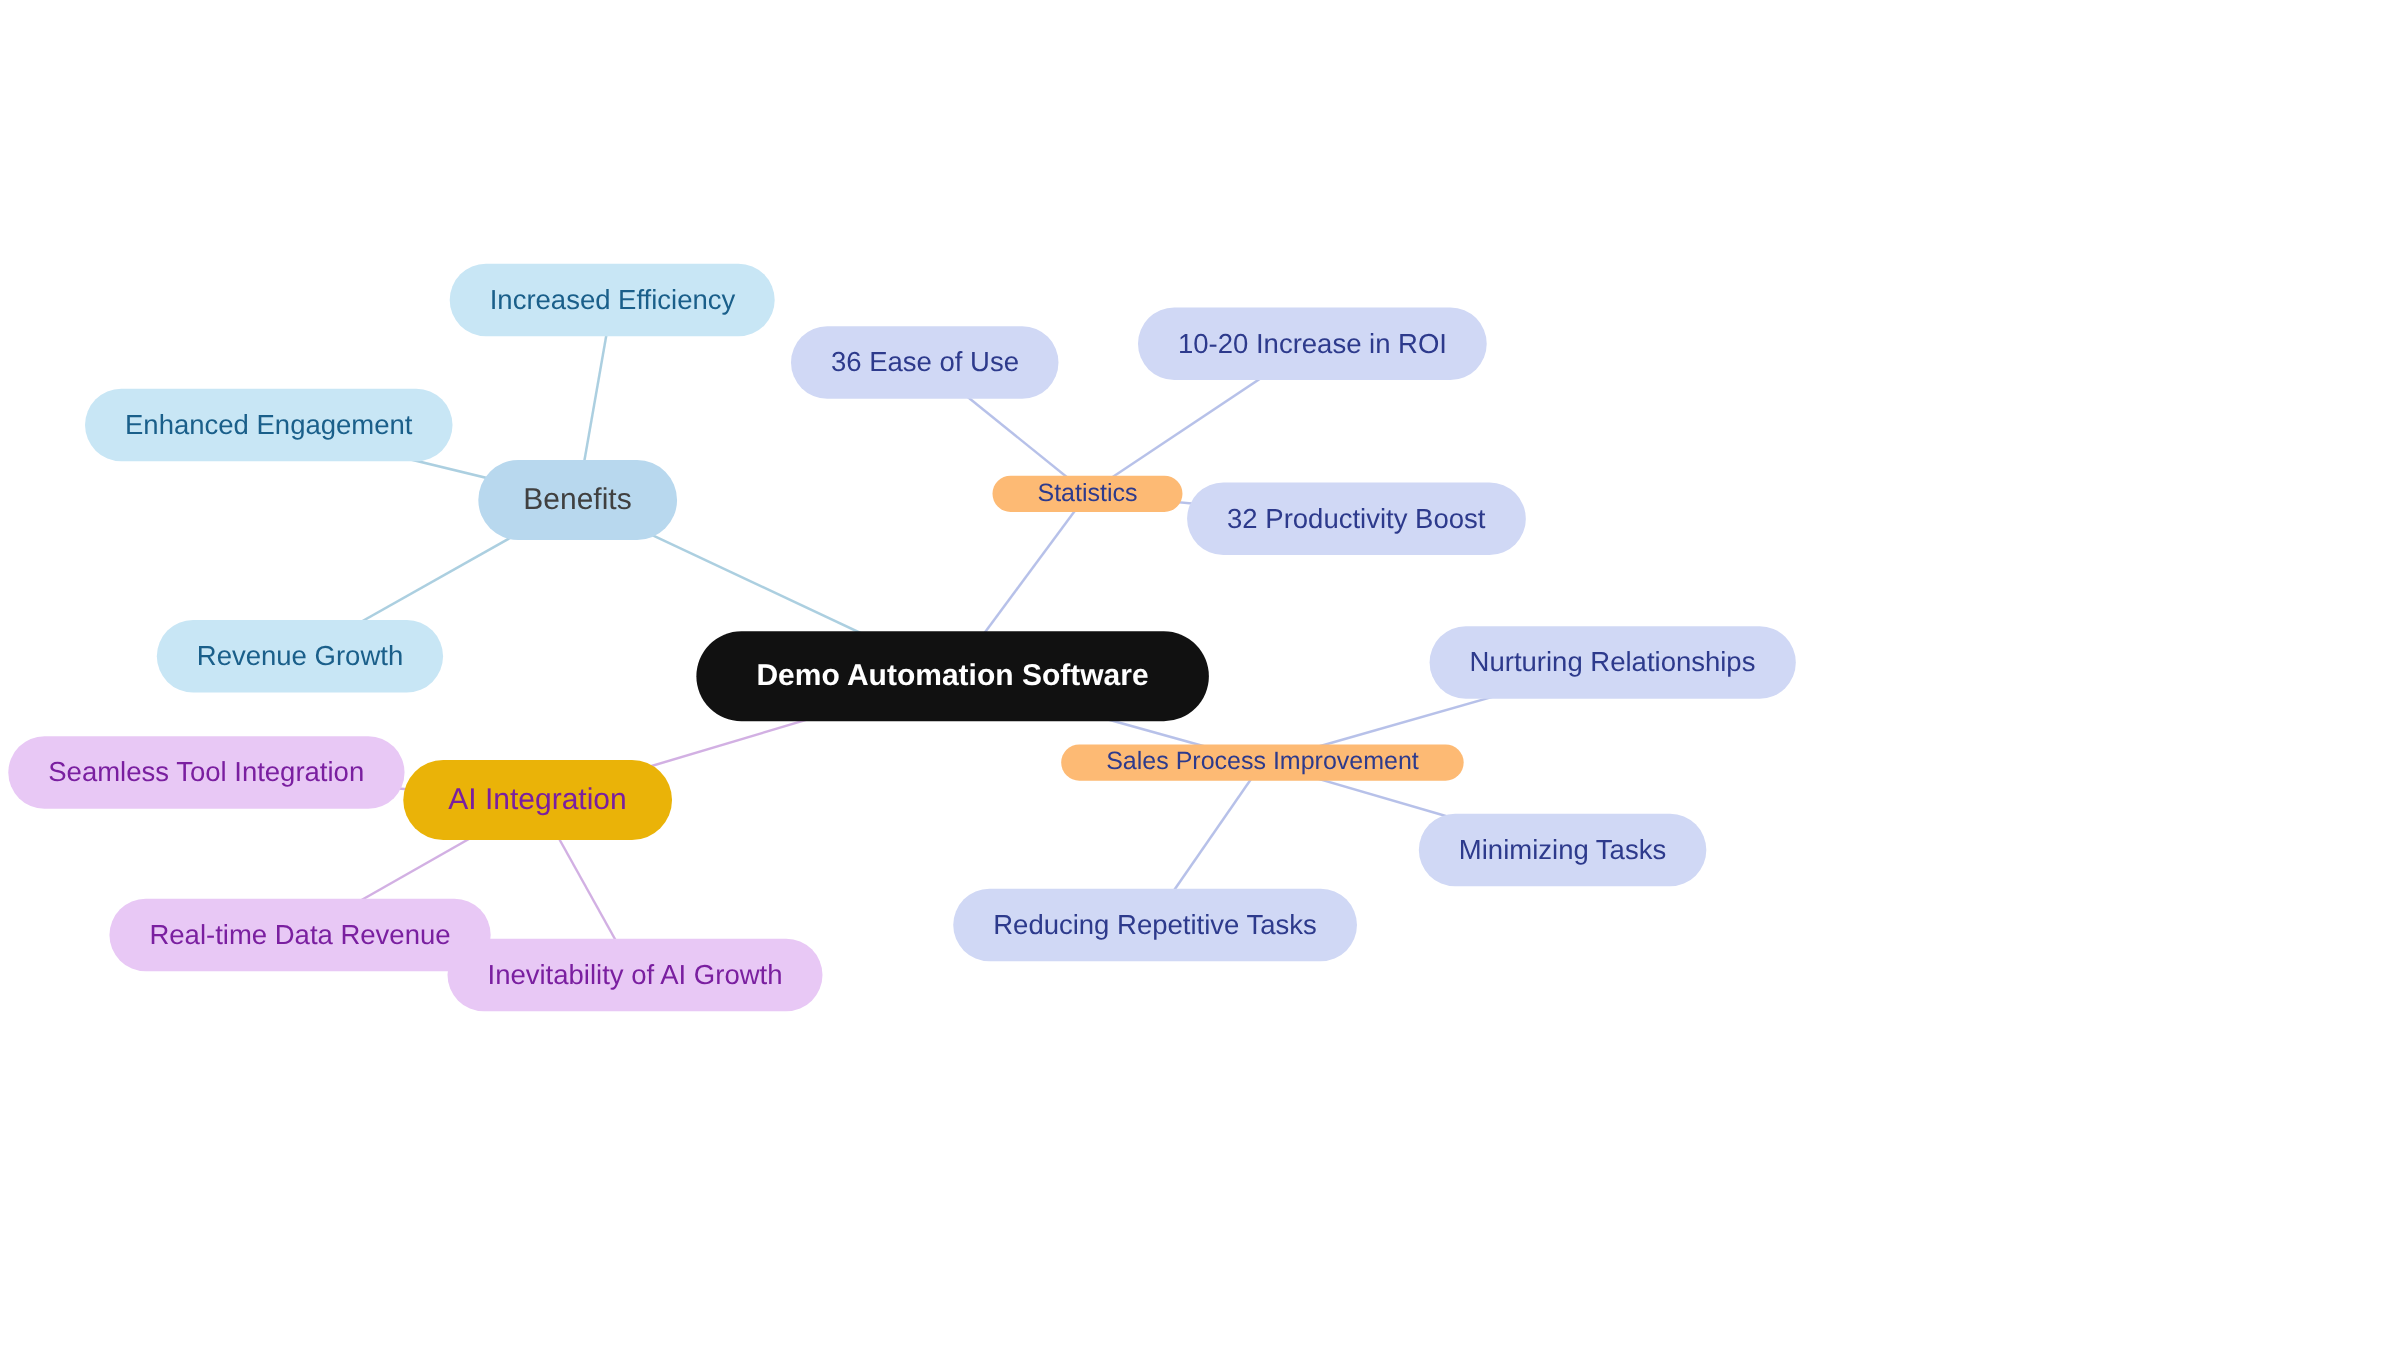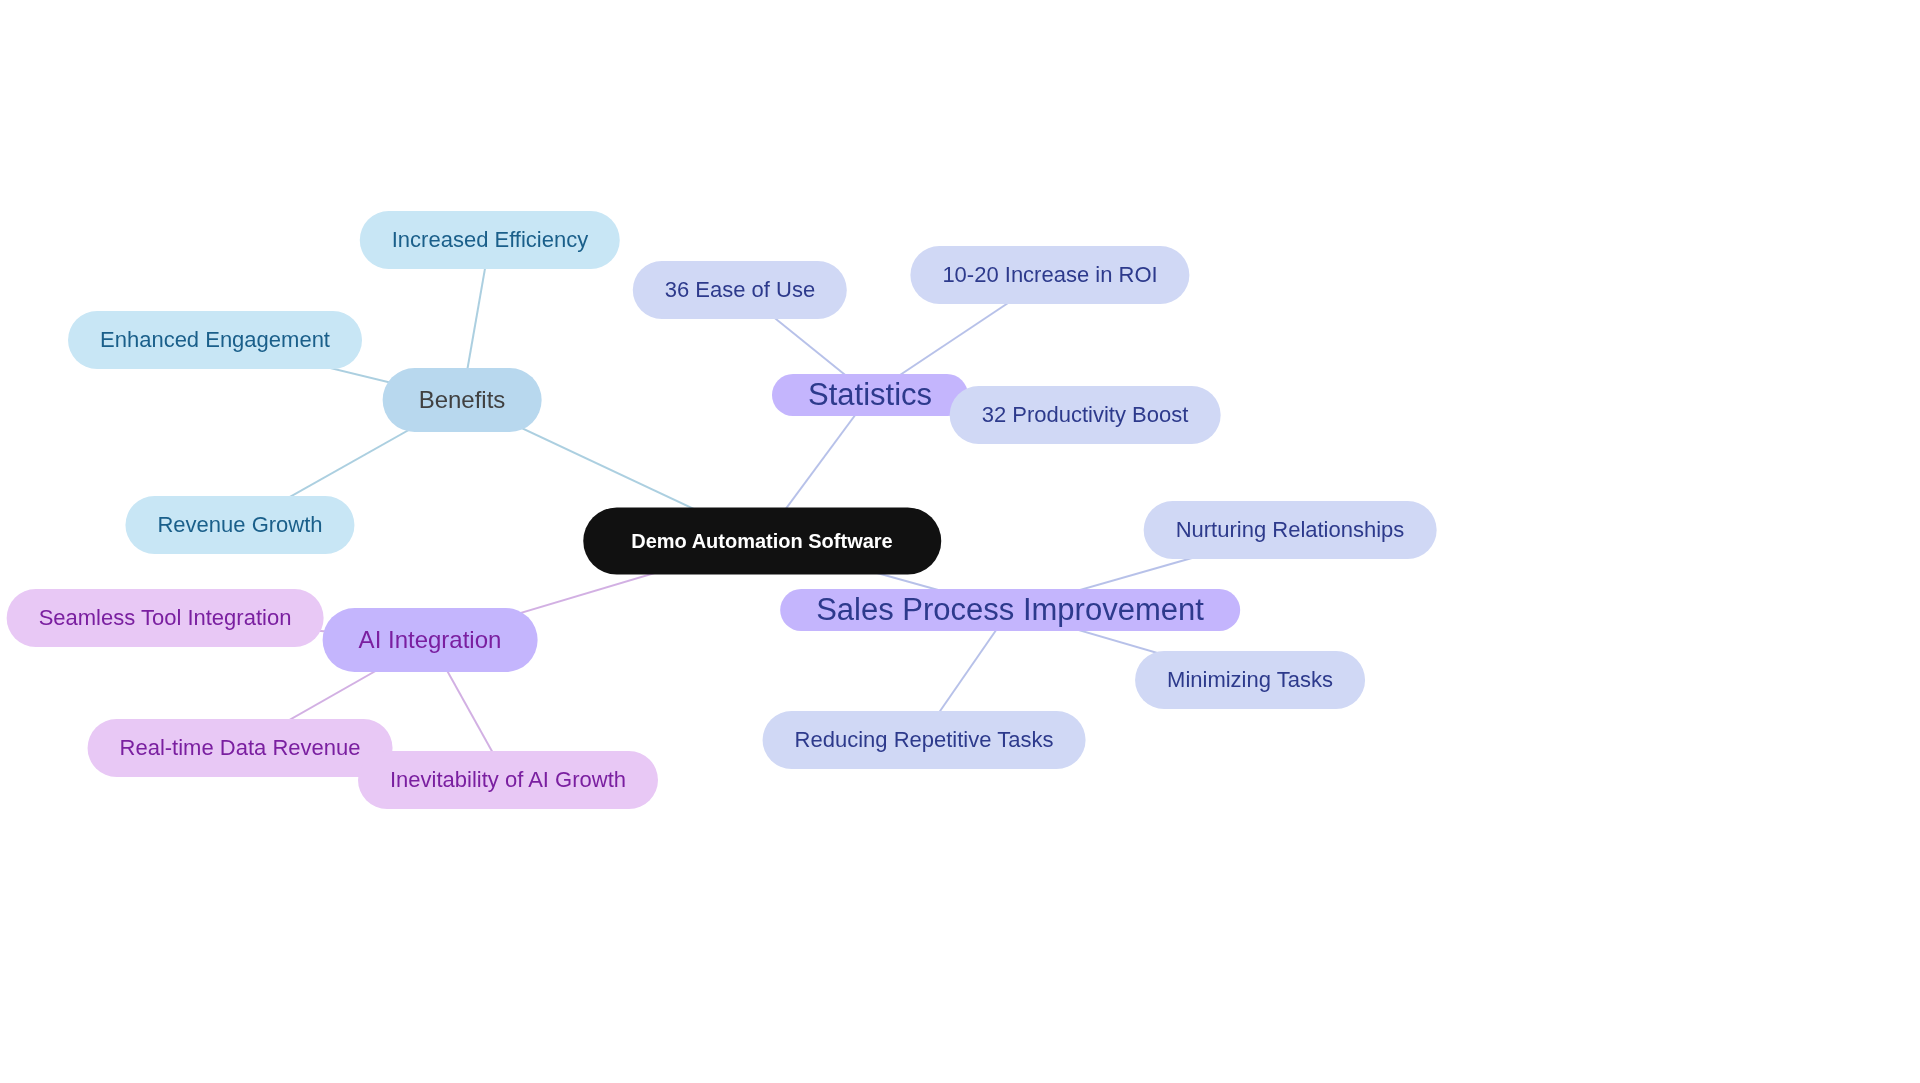--- a/index.html
+++ b/index.html
@@ -31,21 +31,21 @@
       justify-content: center;
       text-align: center;
       font-size: 22px;
       font-weight: 500;
       cursor: default;
       transform: translate(-50%, -50%);
     }
     .node-center {
       background: #111111;
       color: #ffffff;
-      font-size: 20px;
+      font-size: 24px;
       font-weight: 600;
       padding: 22px 48px;
       border-radius: 50px;
     }
     .node-blue {
       background: #c8e6f5;
       color: #1a5f8a;
       padding: 16px 32px;
       border-radius: 50px;
     }
@@ -56,34 +56,34 @@
       border-radius: 50px;
       font-size: 24px;
     }
     .node-periwinkle {
       background: #d0d8f5;
       color: #2d3a8c;
       padding: 16px 32px;
       border-radius: 50px;
     }
     .node-periwinkle-mid {
-      background: #c4b5fd;
+      background: #fdba74;
       color: #2d3a8c;
       padding: 3px 36px;
       border-radius: 50px;
-      font-size: 31px;
+      font-size: 20px;
     }
     .node-purple {
       background: #e8c8f5;
       color: #7a1fa0;
       padding: 16px 32px;
       border-radius: 50px;
     }
     .node-purple-mid {
-      background: #c4b5fd;
+      background: #eab308;
       color: #7a1fa0;
       padding: 18px 36px;
       border-radius: 50px;
       font-size: 24px;
     }
   </style>
 </head>
 <body>
 
 <div id="mindmap-container">

